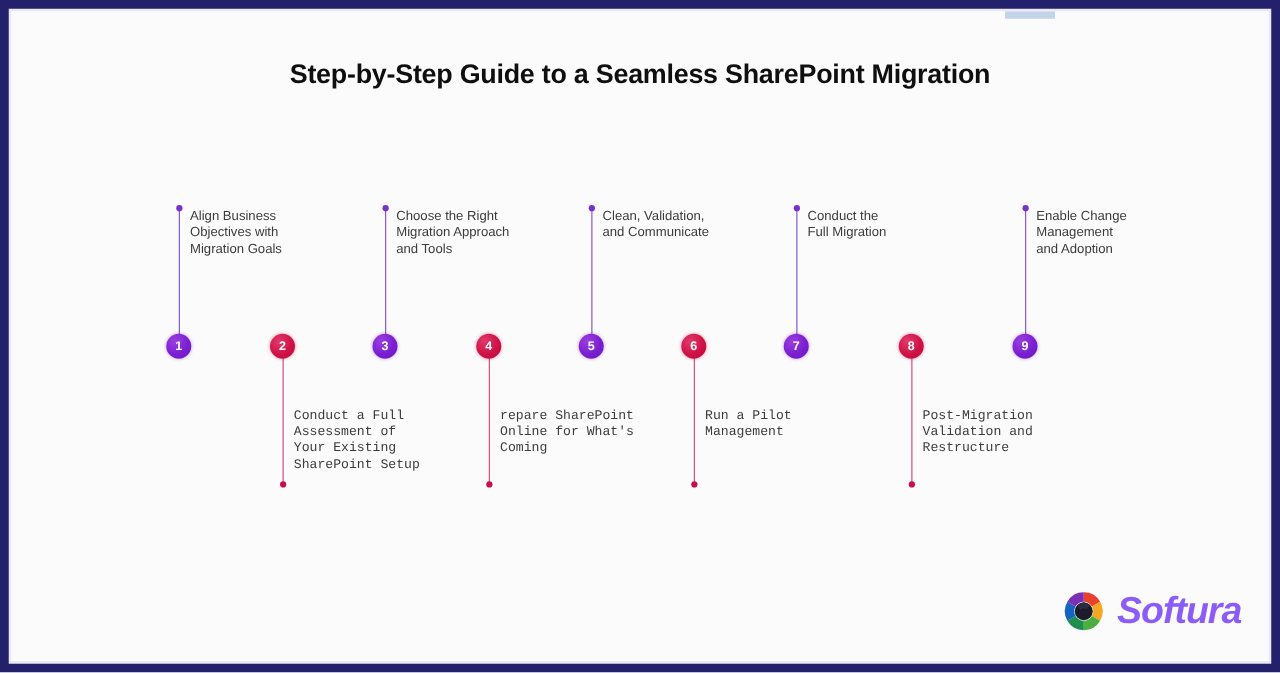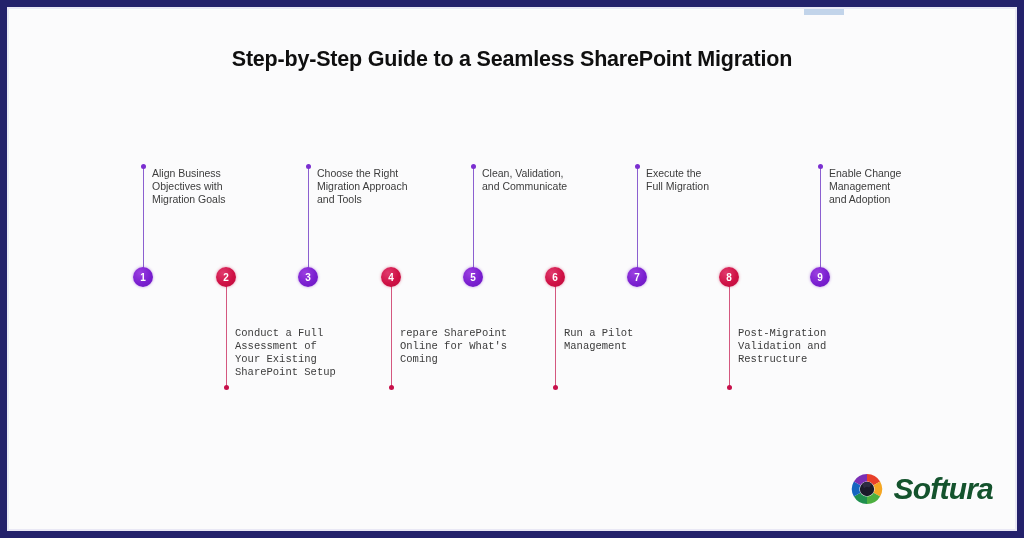--- a/index.html
+++ b/index.html
@@ -145,21 +145,21 @@
     bottom: 22px;
     display: flex;
     align-items: center;
     gap: 9px;
   }
   #logo-mark { width: 36px; height: 36px; display: block; }
   #logo-text {
     font-size: 30px;
     font-weight: bold;
     font-style: italic;
-    color: #14532d;
+    color: #8b5cf6;
     letter-spacing: -0.8px;
   }
 
   
   #top-artifact {
     position: absolute;
     top: 0;
     left: 795px;
     width: 40px;
     height: 6px;
@@ -223,21 +223,21 @@
             <div class="connector"></div>
             <div class="endpoint"></div>
             <div class="marker">6</div>
             <div class="label">Run a Pilot
 Management</div>
           </div>
           <div class="step up" style="left: 628px;">
             <div class="connector"></div>
             <div class="endpoint"></div>
             <div class="marker">7</div>
-            <div class="label">Execute the
+            <div class="label">Conduct the
 Full Migration</div>
           </div>
           <div class="step down" style="left: 720px;">
             <div class="connector"></div>
             <div class="endpoint"></div>
             <div class="marker">8</div>
             <div class="label">Post-Migration
 Validation and
 Restructure</div>
           </div>

